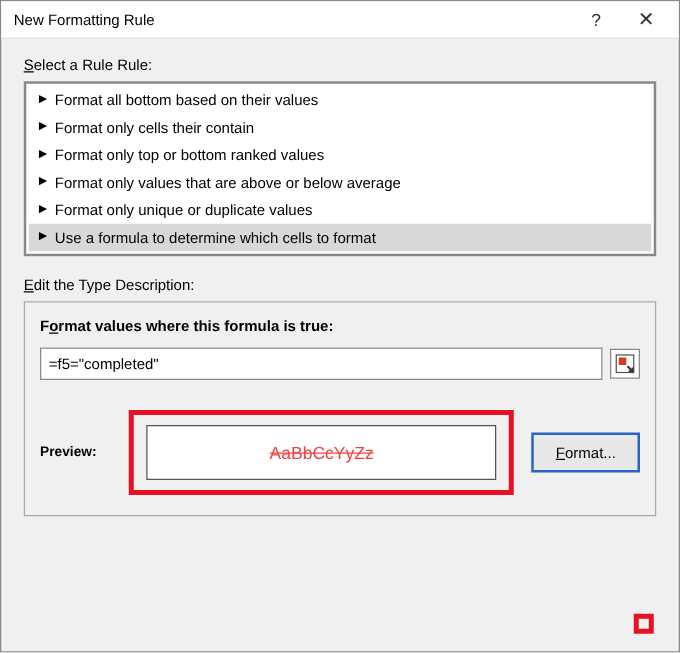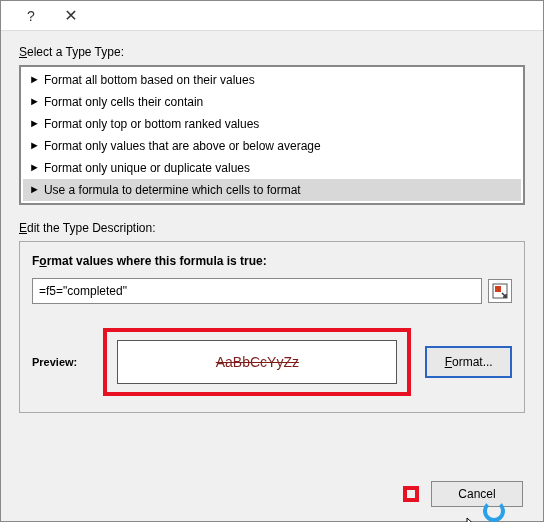--- a/index.html
+++ b/index.html
@@ -123,21 +123,21 @@
   .preview-box {
     border: 1px solid #555;
     width: 280px;
     height: 44px;
     background: #fff;
     display: flex;
     align-items: center;
     justify-content: center;
     font-size: 14px;
     text-decoration: line-through;
-    color: #7f1d1d;
+    color: #ef4444;
   }
   .format-btn {
     border: 2px solid #2a64c4;
     background: #e8e8e8;
     height: 32px;
     width: 90px;
     font-size: 12px;
     cursor: pointer;
     font-family: inherit;
   }
@@ -180,28 +180,29 @@
     border-radius: 50%;
     pointer-events: none;
   }
 </style>
 </head>
 <body>
 
 <div class="window">
 
   <div class="titlebar">
+    <div class="title">New Formatting Rule</div>
     <div class="tb-btn">?</div>
     <div class="tb-btn close">✕</div>
   </div>
 
   <div class="body">
 
     <div class="section-label">
-      <span class="ul">S</span><span>elect a Type Type:</span>
+      <span class="ul">S</span><span>elect a Rule Rule:</span>
     </div>
 
     <div class="rule-list">
       <div class="rule-item">
         <span class="rule-arrow">►</span>
         <span>Format all bottom based on their values</span>
       </div>
       <div class="rule-item">
         <span class="rule-arrow">►</span>
         <span>Format only cells their contain</span>
@@ -257,16 +258,15 @@
 
   </div>
 
   <div class="button-row">
     <div class="ok-wrap">
       <svg class="cursor" width="18" height="22" viewBox="0 0 18 22">
         <path d="M2 2 L2 18 L6 14 L9 20 L12 19 L9 13 L14 13 Z" fill="#fff" stroke="#000" stroke-width="1"></path>
       </svg>
       <div class="spinner"></div>
     </div>
-    <button class="dlg-btn">Cancel</button>
   </div>
 
 </div>
 
 </body></html>

